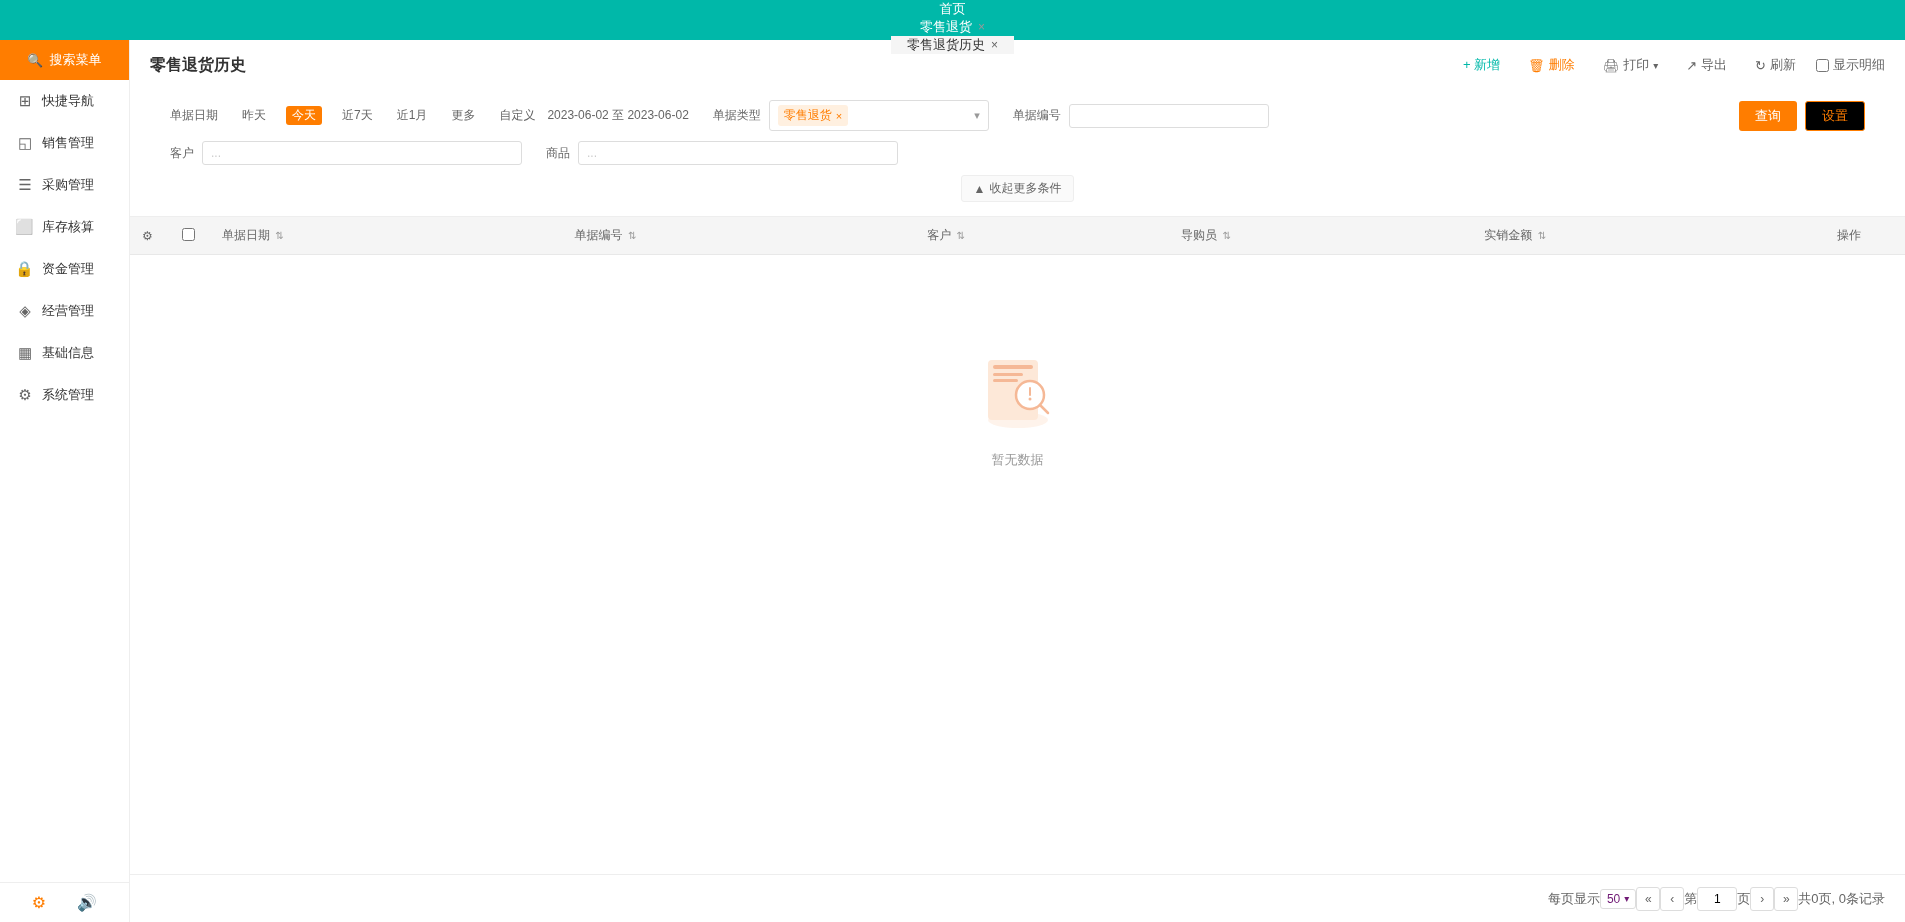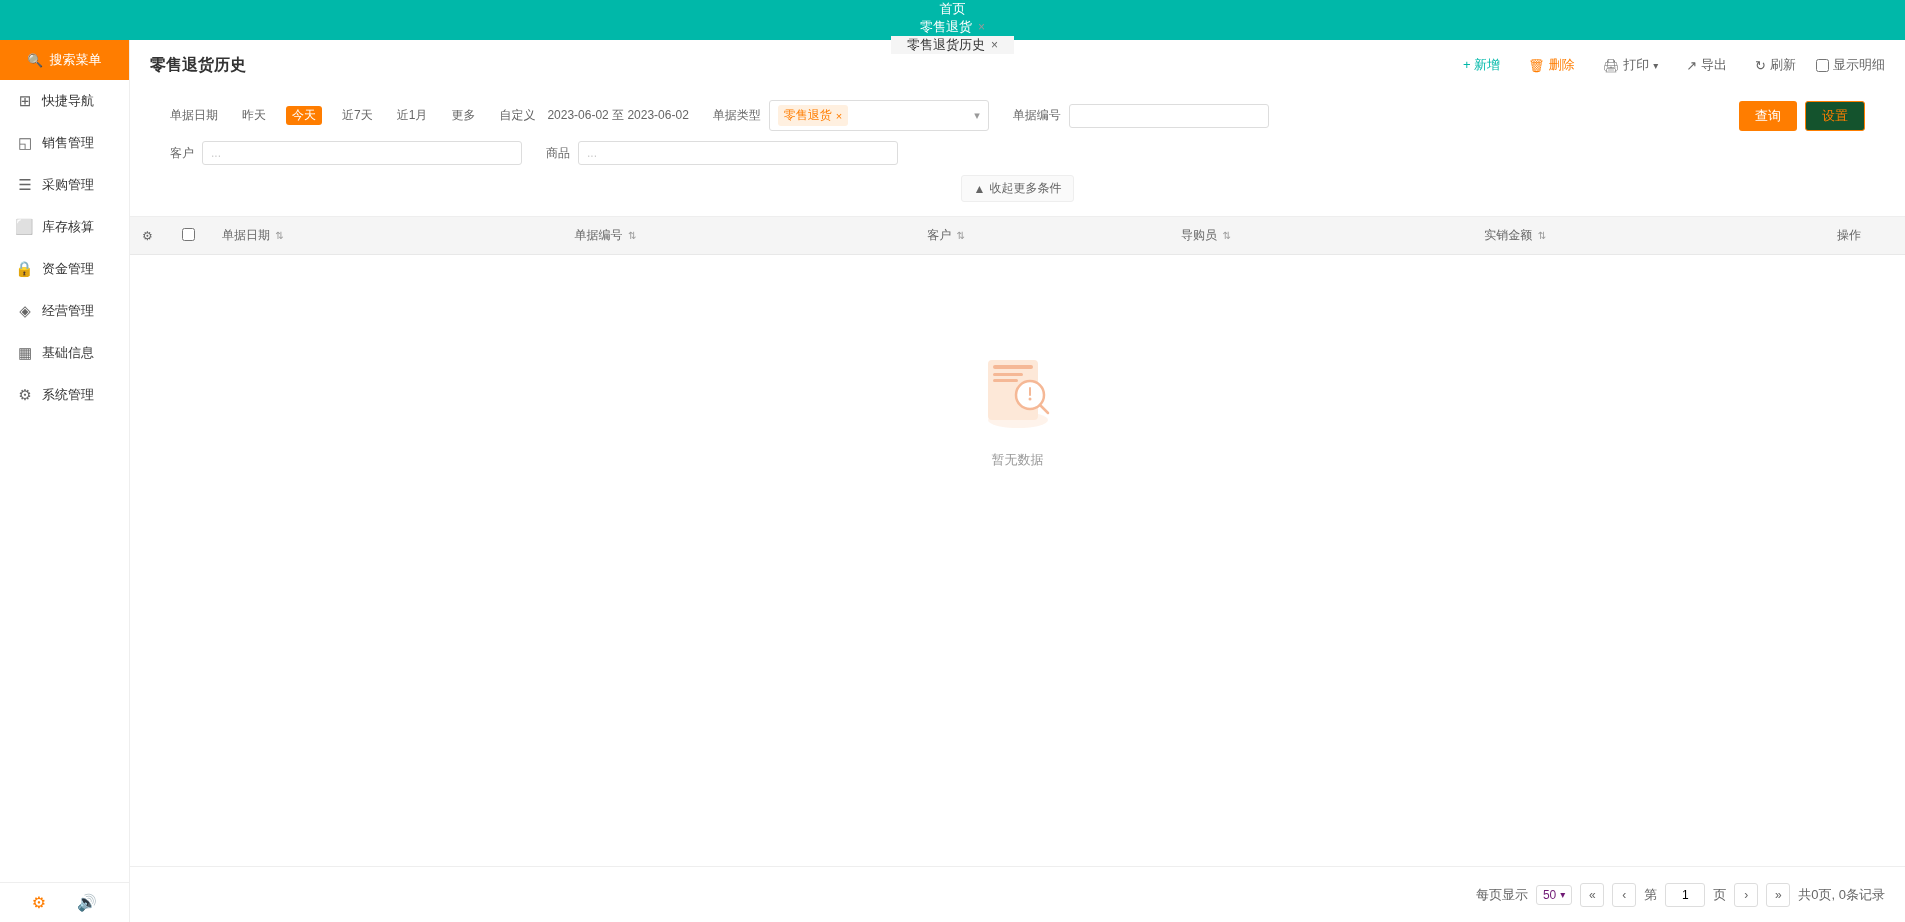--- a/index.html
+++ b/index.html
@@ -156,21 +156,21 @@
     .btn-primary {
       background: #ff7d00;
       color: #fff;
       border: none;
       padding: 6px 16px;
       border-radius: 3px;
       font-size: 13px;
       cursor: pointer;
     }
     .btn-setting {
-      background: #14532d;
+      background: #000000;
       color: #ff7d00;
       border: 1px solid #ff7d00;
       padding: 5px 16px;
       border-radius: 3px;
       font-size: 13px;
       cursor: pointer;
     }
     .show-detail-cb {
       display: flex;
       align-items: center;
@@ -343,28 +343,28 @@
       height: 100px;
       margin-bottom: 16px;
     }
     .empty-text {
       font-size: 13px;
       color: #999;
     }
 
     
     .table-footer {
-      height: 56px;
+      height: 48px;
       background: #fff;
       border-top: 1px solid #eee;
       display: flex;
       align-items: center;
       justify-content: flex-end;
       padding: 8px 20px;
-      gap: 8px;
+      gap: 0;
       font-size: 13px;
       color: #666;
       flex-shrink: 0;
     }
     .page-size-select {
       border: 1px solid #ddd;
       border-radius: 3px;
       padding: 2px 6px;
       font-size: 12px;
       color: #701a75;

